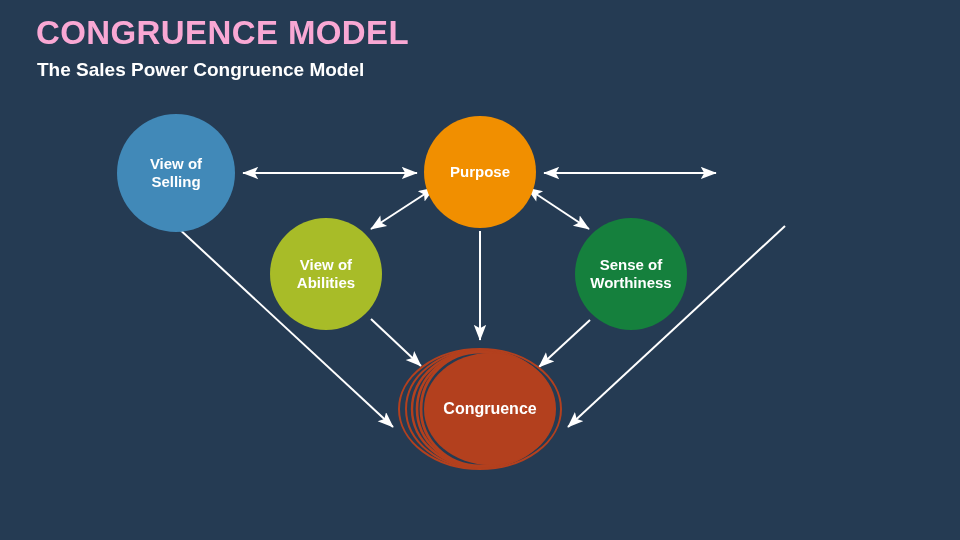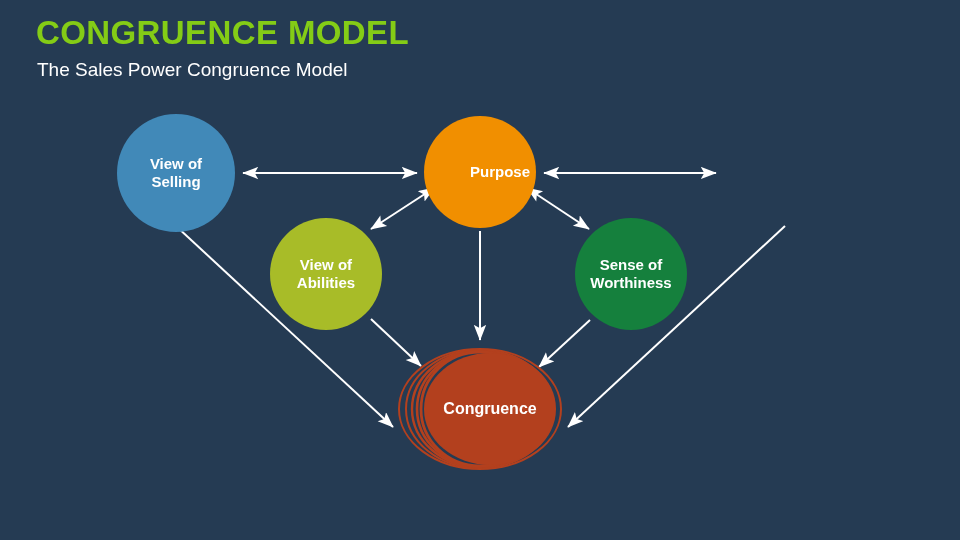--- a/index.html
+++ b/index.html
@@ -17,30 +17,30 @@
     -webkit-font-smoothing: antialiased;
   }
 
   
   #title {
     position: absolute;
     left: 36px;
     top: 14px;
     font-size: 33px;
     font-weight: bold;
-    color: #84cc16;
+    color: #f9a8d4;
     letter-spacing: 0.4px;
     white-space: nowrap;
   }
   #subtitle {
     position: absolute;
     left: 37px;
     top: 59px;
     font-size: 19px;
-    font-weight: normal;
+    font-weight: bold;
     color: #ffffff;
     white-space: nowrap;
   }
 
   
   #diagram {
     position: absolute;
     left: 0;
     top: 0;
     width: 960px;
@@ -69,21 +69,21 @@
   #node-view-of-selling {
     left: 117px; top: 114px;
     width: 118px; height: 118px;
     background: #4189b8;
     font-size: 15px; font-weight: bold;
   }
   #node-purpose {
     left: 424px; top: 116px;
     width: 112px; height: 112px;
     background: #f18f00;
-    font-size: 15px; font-weight: bold; justify-content: flex-end;
+    font-size: 15px; font-weight: bold;
   }
   #node-belief-solution-efficacy {
     left: 724px; top: 114px;
     width: 118px; height: 118px;
     background: #f0c020;
     font-size: 15px; font-weight: bold;
   }
   #node-view-of-abilities {
     left: 270px; top: 218px;
     width: 112px; height: 112px;

